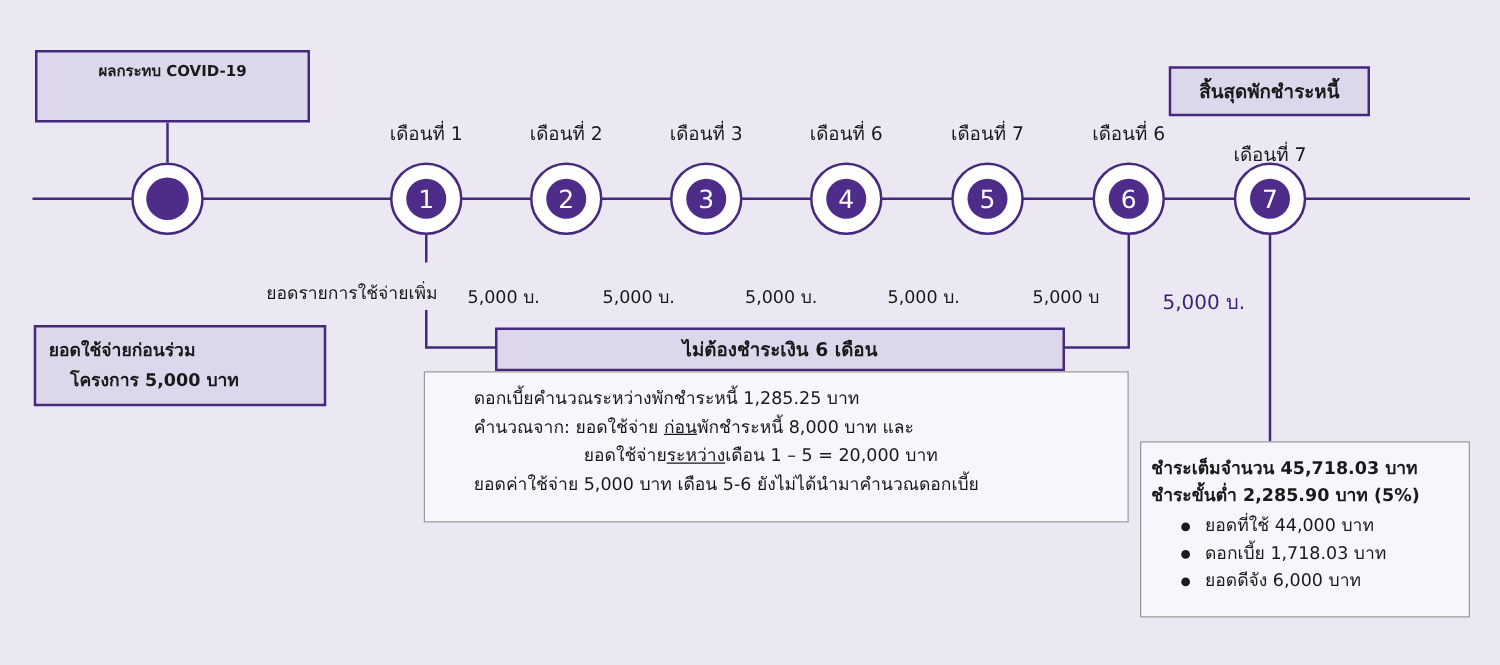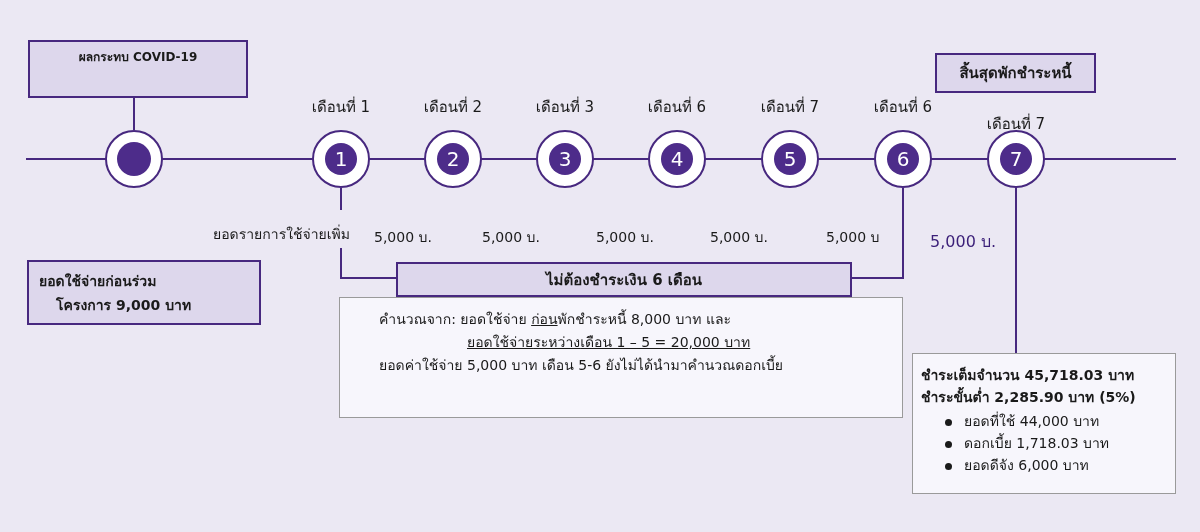--- a/index.html
+++ b/index.html
@@ -81,30 +81,31 @@
 <div class="txt" style="left:213px; top:223px;">ยอดรายการใช้จ่ายเพิ่ม</div>
 <div class="amt" style="left:374px; top:226px;">5,000 บ.</div>
 <div class="amt" style="left:482px; top:226px;">5,000 บ.</div>
 <div class="amt" style="left:596px; top:226px;">5,000 บ.</div>
 <div class="amt" style="left:710px; top:226px;">5,000 บ.</div>
 <div class="amt" style="left:826px; top:226px;">5,000 บ</div>
 <div class="amt" style="left:930px; top:229px; font-size:16px; color:#3b1f78;">5,000 บ.</div>
 
 <div class="box-purple" style="left:27px; top:260px; width:234px; height:65px; padding:7px 0 16px 10px;">
   <div class="bold" style="font-size:14px; line-height:24px;">ยอดใช้จ่ายก่อนร่วม</div>
-  <div class="bold" style="font-size:14px; line-height:24px; padding-left:17px;">โครงการ 9,000 บาท</div>
+  <div class="bold" style="font-size:14px; line-height:24px; padding-left:17px;">โครงการ 5,000 บาท</div>
 </div>
 
 <div class="box-purple" style="left:396px; top:262px; width:456px; height:35px; text-align:center; line-height:31px;">
   <span class="bold" style="font-size:15px;">ไม่ต้องชำระเงิน 6 เดือน</span>
 </div>
 
 <div class="box-white" style="left:339px; top:297px; width:564px; height:121px; padding:10px 0 0 39px; font-size:14px; line-height:23px;">
+  <div>ดอกเบี้ยคำนวณระหว่างพักชำระหนี้  1,285.25 บาท</div>
   <div><span>คำนวณจาก: ยอดใช้จ่าย </span><span class="u">ก่อน</span><span>พักชำระหนี้ 8,000 บาท และ</span></div>
-  <div style="padding-left:88px;text-decoration:underline;"><span>ยอดใช้จ่าย</span><span class="u">ระหว่าง</span><span>เดือน 1 – 5 = 20,000 บาท</span></div>
+  <div style="padding-left:88px;"><span>ยอดใช้จ่าย</span><span class="u">ระหว่าง</span><span>เดือน 1 – 5 = 20,000 บาท</span></div>
   <div>ยอดค่าใช้จ่าย 5,000 บาท เดือน 5-6  ยังไม่ได้นำมาคำนวณดอกเบี้ย</div>
 </div>
 
 <div class="box-white" style="left:912px; top:353px; width:264px; height:141px; padding:10px 0 0 8px; font-size:14px; line-height:22px;">
   <div class="bold">ชำระเต็มจำนวน 45,718.03 บาท</div>
   <div class="bold">ชำระขั้นต่ำ 2,285.90  บาท (5%)</div>
   <div style="padding-left:24px; margin-top:2px;"><span class="bullet"></span><span>ยอดที่ใช้   44,000 บาท</span></div>
   <div style="padding-left:24px;"><span class="bullet"></span><span>ดอกเบี้ย   1,718.03 บาท</span></div>
   <div style="padding-left:24px;"><span class="bullet"></span><span>ยอดดีจัง  6,000 บาท</span></div>
 </div>

